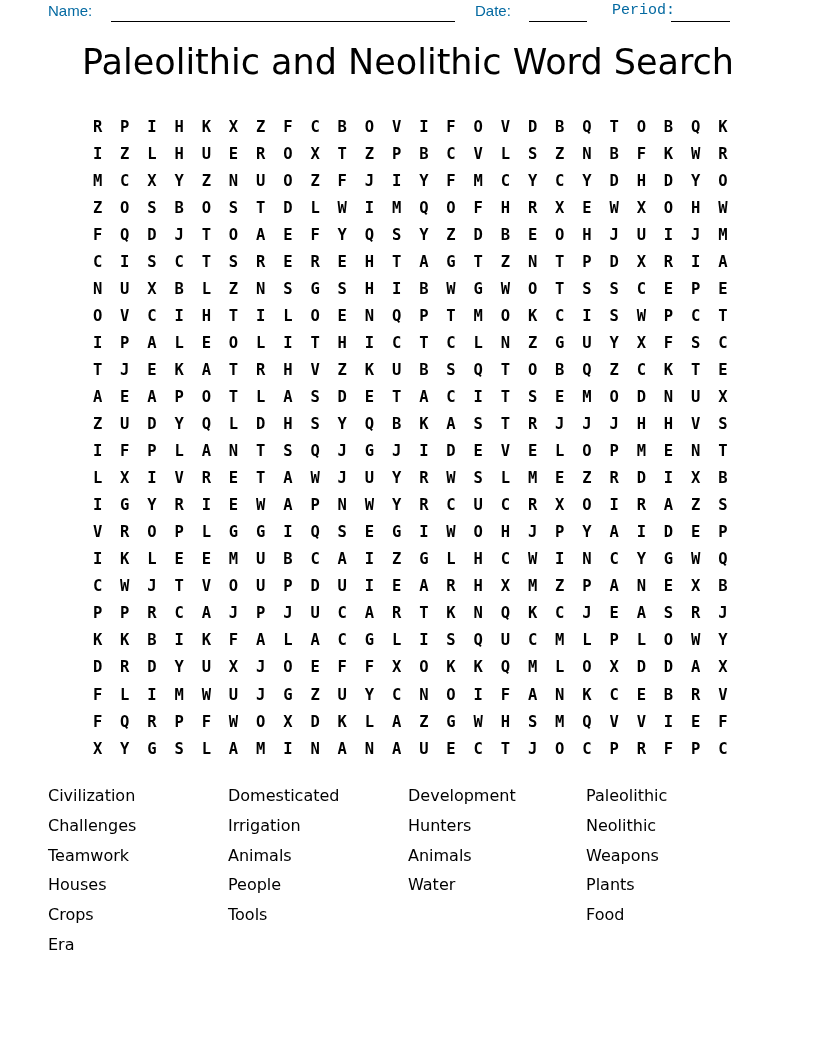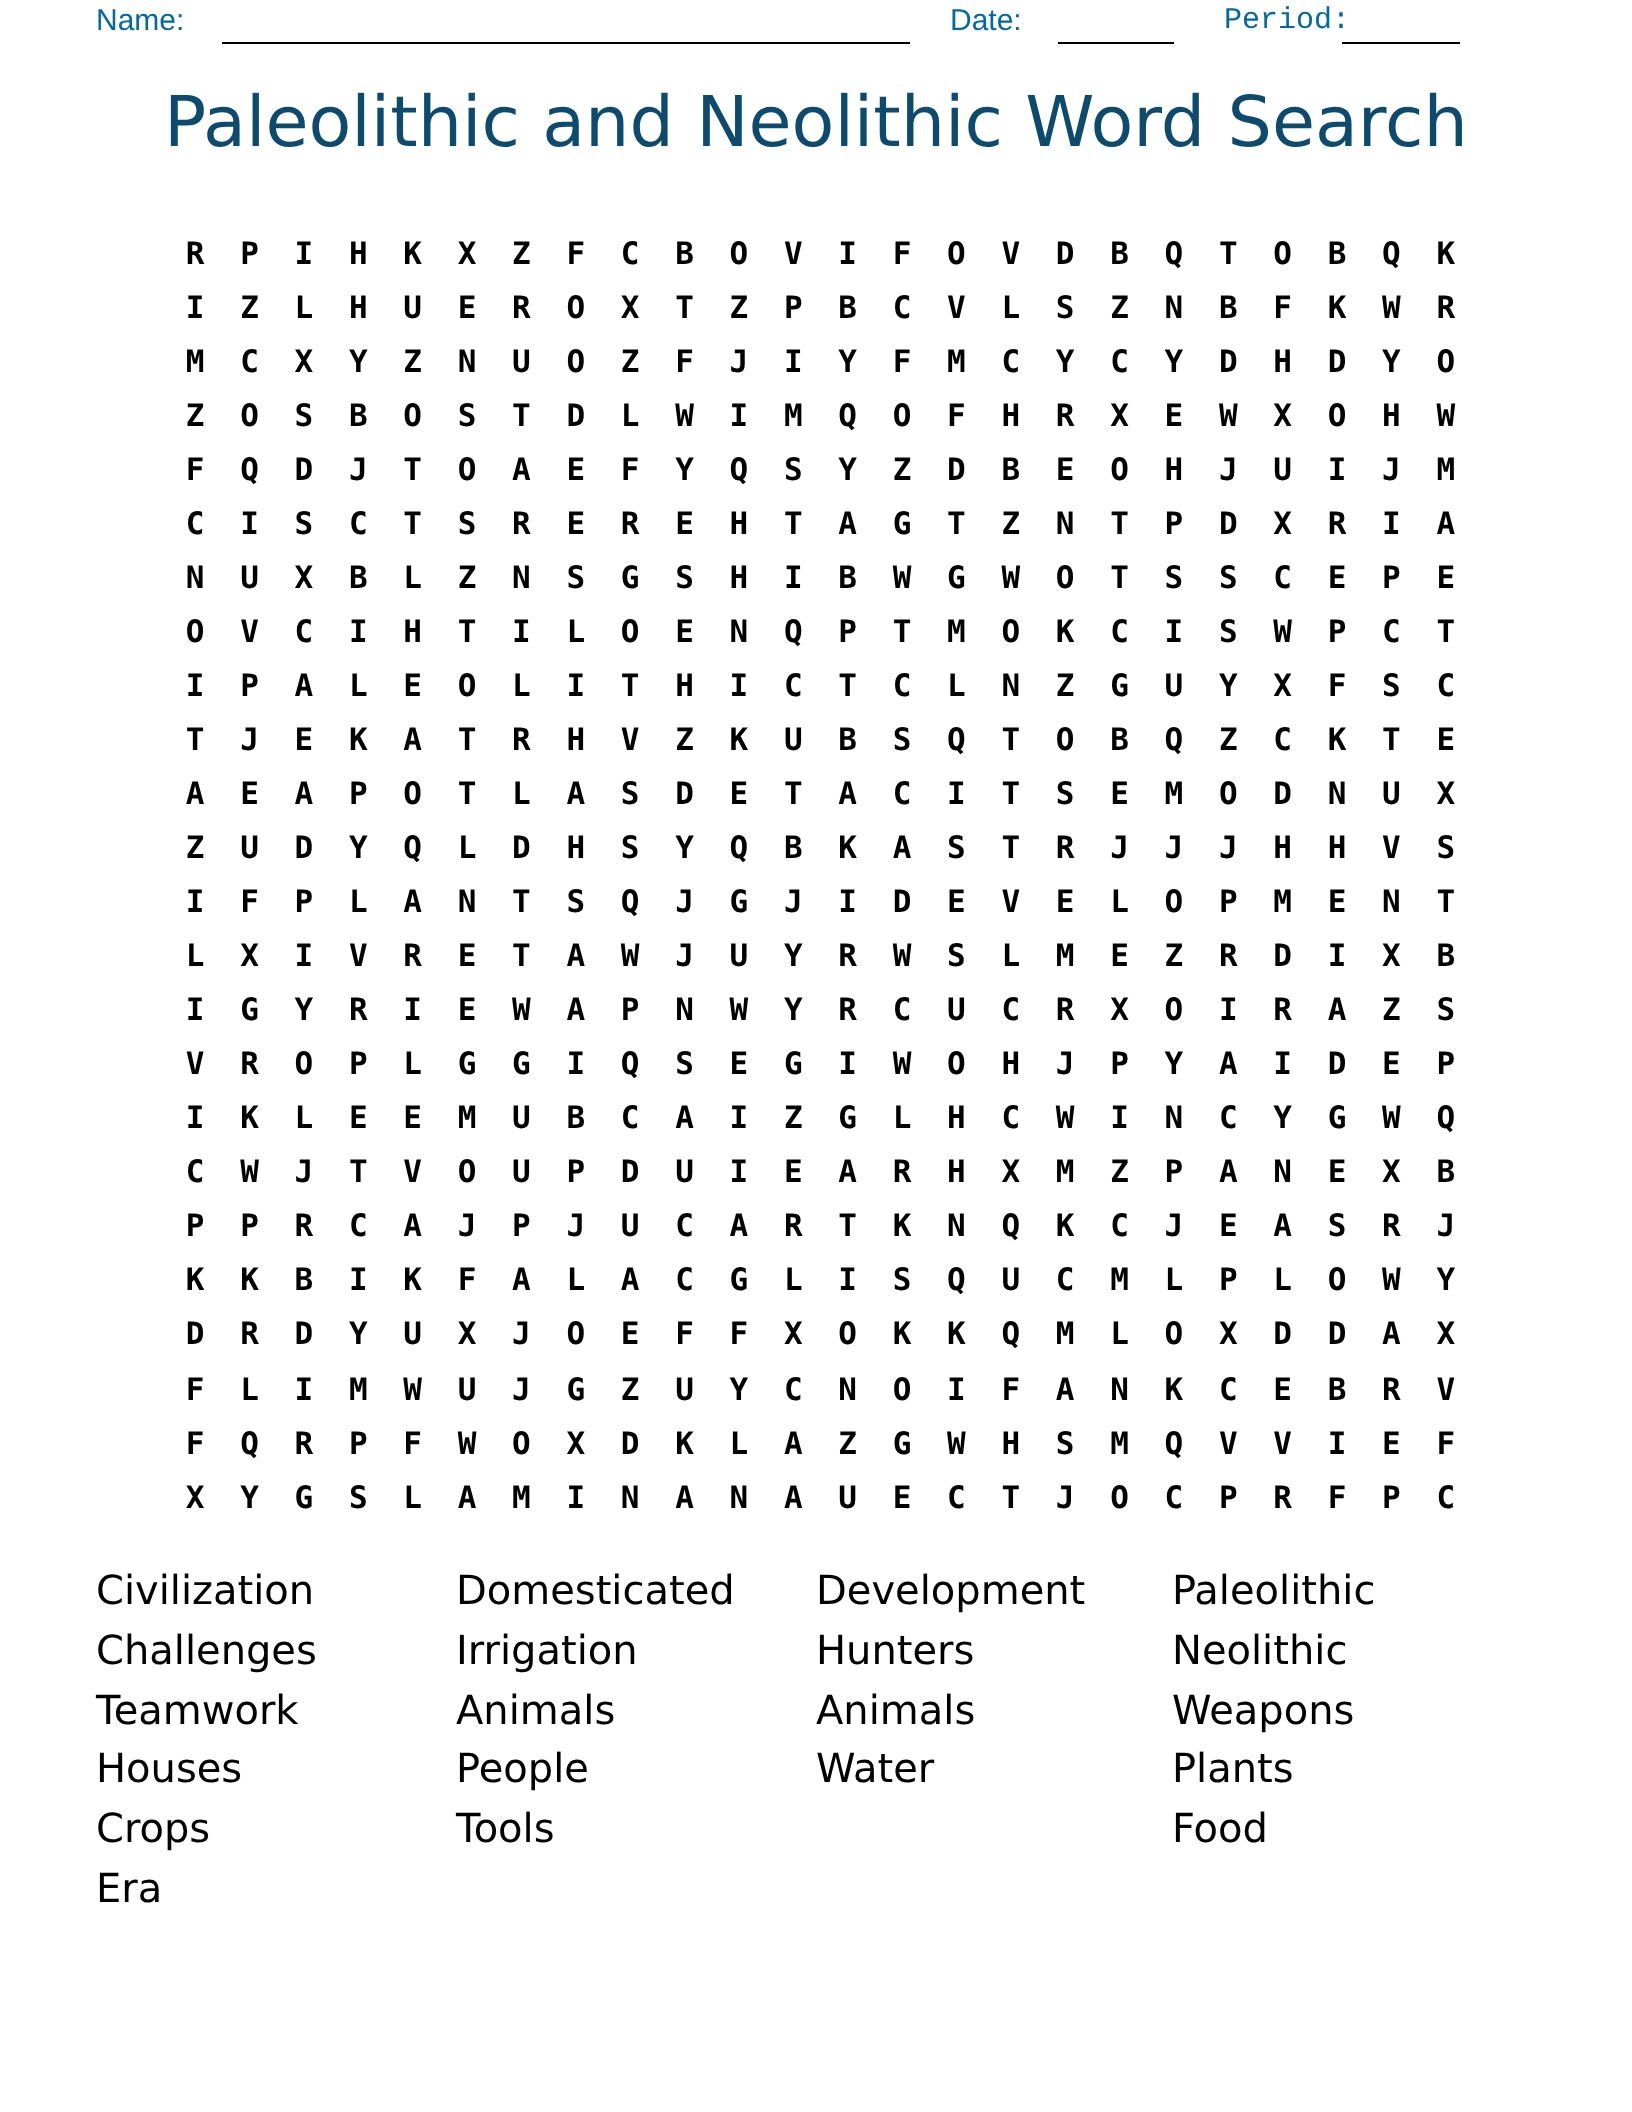--- a/index.html
+++ b/index.html
@@ -44,21 +44,21 @@
     position: absolute;
     top: 42px;
     left: 0;
     width: 816px;
     margin: 0;
     text-align: center;
     font-family: "DejaVu Sans", sans-serif;
     font-weight: normal;
     font-size: 35px;
     letter-spacing: 0px;
-    color: #0c4a6e;
+    color: #000000;
   }
 
   
   .grid {
     position: absolute;
     left: 84px;
     top: 113px;
     display: grid;
     grid-template-columns: repeat(24, 27.2px);
     grid-auto-rows: 27.05px;
@@ -84,21 +84,21 @@
   .word-col {
     position: absolute;
     top: 0;
   }
   .col0 { left: 48px;  }
   .col1 { left: 228px; }
   .col2 { left: 408px; }
   .col3 { left: 586px; }
   .word {
     font-family: "DejaVu Sans", sans-serif;
-    font-size: 20px;
+    font-size: 16px;
     line-height: 29.8px;
     color: #000000;
     white-space: nowrap;
   }
 </style>
 </head>
 <body>
 
 <div class="page">
 

